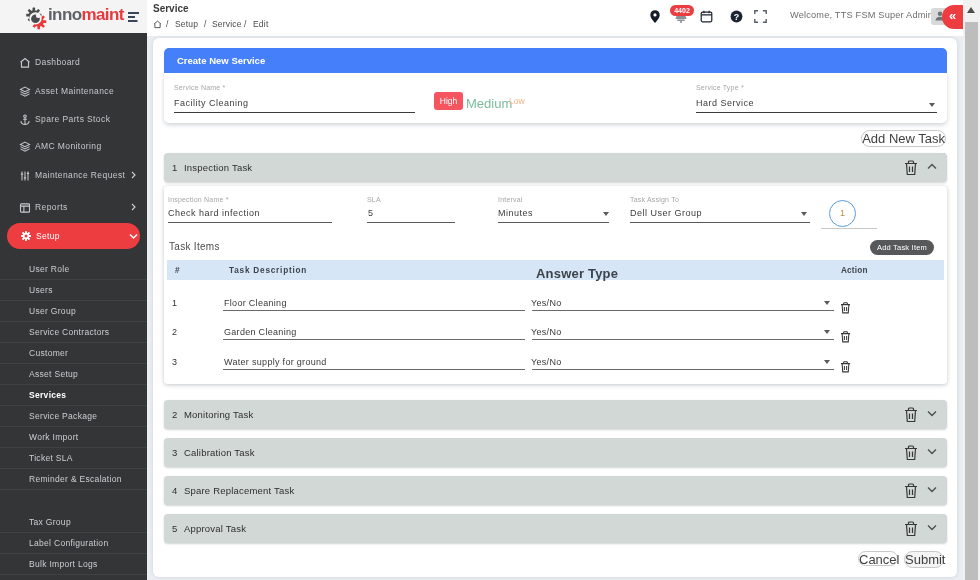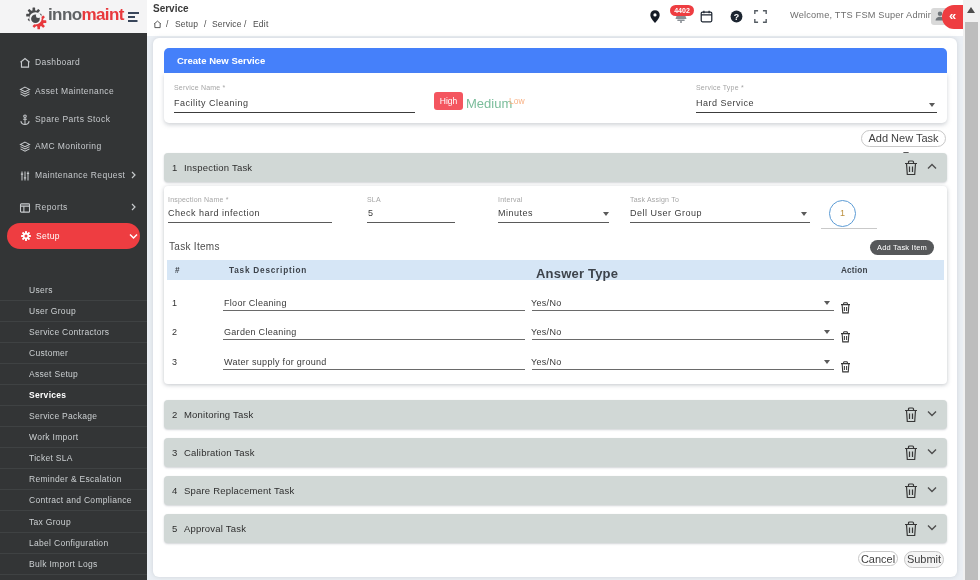--- a/index.html
+++ b/index.html
@@ -18,21 +18,21 @@
 .lbl{position:absolute;font-size:7px;letter-spacing:.2px;color:#a6a6a6}
 .val{position:absolute;font-size:9px;letter-spacing:.5px;color:#3b3b3b}
 .uline{position:absolute;height:1px;background:#5a5a5a}
 .uline2{position:absolute;height:1px;background:#6a6a6a}
 .caret{position:absolute;width:0;height:0;border-left:3px solid transparent;border-right:3px solid transparent;border-top:4px solid #5a5a5a}
 .acc{position:absolute;left:164px;width:783px;height:29px;background:#d1d8d6;border-radius:4px;box-shadow:0 1px 2px rgba(100,110,120,.3);font-size:9.5px;letter-spacing:.2px;color:#2e2e2e;line-height:29px}
 .acc .num{position:absolute;left:8px}
 .acc .nm{position:absolute;left:20px}
 .acc svg.trash{position:absolute;left:740px;top:7px}
 .acc .chevv{position:absolute;left:763px;top:10px}
-.pillbtn{position:absolute;border:1px solid #c8c8c8;border-radius:9px;background:#fff;font-size:11px;color:#3f3f3f;text-align:center}
+.pillbtn{position:absolute;border:1px solid #c8c8c8;border-radius:9px;background:#fff;font-size:13px;color:#3f3f3f;text-align:right}
 .trow-num{position:absolute;font-size:9px;letter-spacing:.2px;color:#333}
 .trow-txt{position:absolute;font-size:9px;letter-spacing:.3px;color:#3a3a3a}
 </style>
 </head>
 <body>
 
 <div id="sidebar">
   <div id="logoband">
     <svg width="22" height="25" viewBox="0 0 20 23" style="position:absolute;left:25px;top:7px">
         <circle cx="8" cy="7.5" r="4.6" fill="#4a4b4d"></circle>
@@ -128,31 +128,31 @@
         <rect x="6.70" y="1.40" width="2.6" height="3.20" rx="0.5" fill="#fff" transform="rotate(270.0 8 8)"></rect>
         <rect x="6.70" y="1.40" width="2.6" height="3.20" rx="0.5" fill="#fff" transform="rotate(315.0 8 8)"></rect>
         <circle cx="8" cy="8" r="2" fill="#ee3d41"></circle>
       </svg>
     <span style="position:absolute;left:29px">Setup</span>
     <svg width="9" height="7" viewBox="0 0 9 7" fill="none" stroke="#fff" stroke-width="1.5" style="position:absolute;left:122px;top:10px">
         <path d="M1 1.5l3.5 3.5L8 1.5"></path>
       </svg>
   </div>
 
+  <div class="sub" style="top:259px">User Role</div>
   <div class="sub" style="top:280px">Users</div>
   <div class="sub" style="top:301px">User Group</div>
   <div class="sub" style="top:322px">Service Contractors</div>
   <div class="sub" style="top:343px">Customer</div>
   <div class="sub" style="top:364px">Asset Setup</div>
   <div class="sub" style="top:385px;color:#fff;font-weight:bold">Services</div>
   <div class="sub" style="top:406px">Service Package</div>
   <div class="sub" style="top:427px">Work Import</div>
   <div class="sub" style="top:448px">Ticket SLA</div>
   <div class="sub" style="top:469px">Reminder &amp; Escalation</div>
-  <div class="sub" style="top:490px">Contract and Compliance</div>
   <div class="sub" style="top:512px">Tax Group</div>
   <div class="sub" style="top:533px">Label Configuration</div>
   <div class="sub" style="top:554px">Bulk Import Logs</div>
 </div>
 
 <div id="header">
   <div style="position:absolute;left:6px;top:3px;font-size:10px;font-weight:bold;color:#3a3a3a">Service</div>
   <div style="position:absolute;left:0;top:19px;width:300px;height:14px;font-size:8.5px;letter-spacing:.2px;color:#4a4a4a">
     <svg width="9" height="9" viewBox="0 0 16 16" fill="none" stroke="#4a4a4a" stroke-width="1.6" style="position:absolute;left:6px;top:1px">
         <path d="M2 7 8 2l6 5M3.3 6.2V13.5h9.4V6.2"></path>

